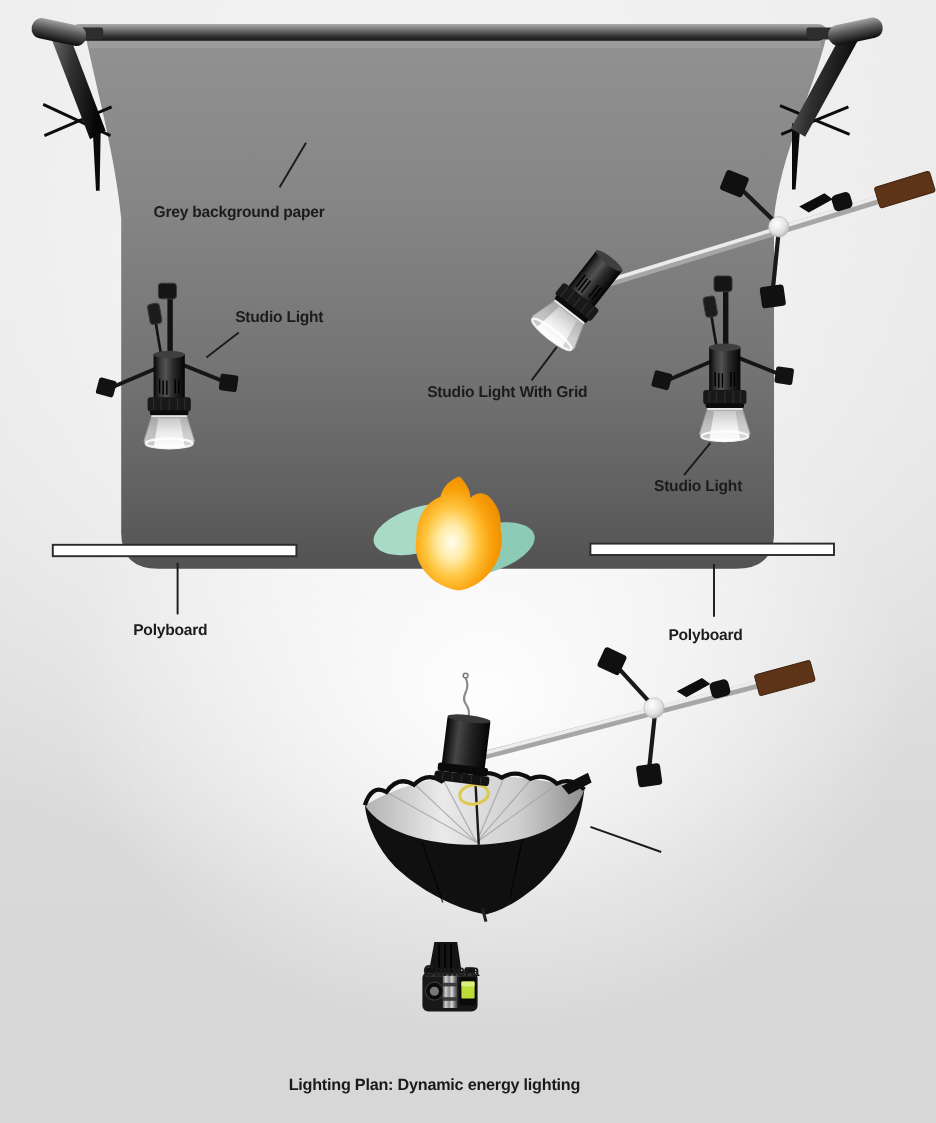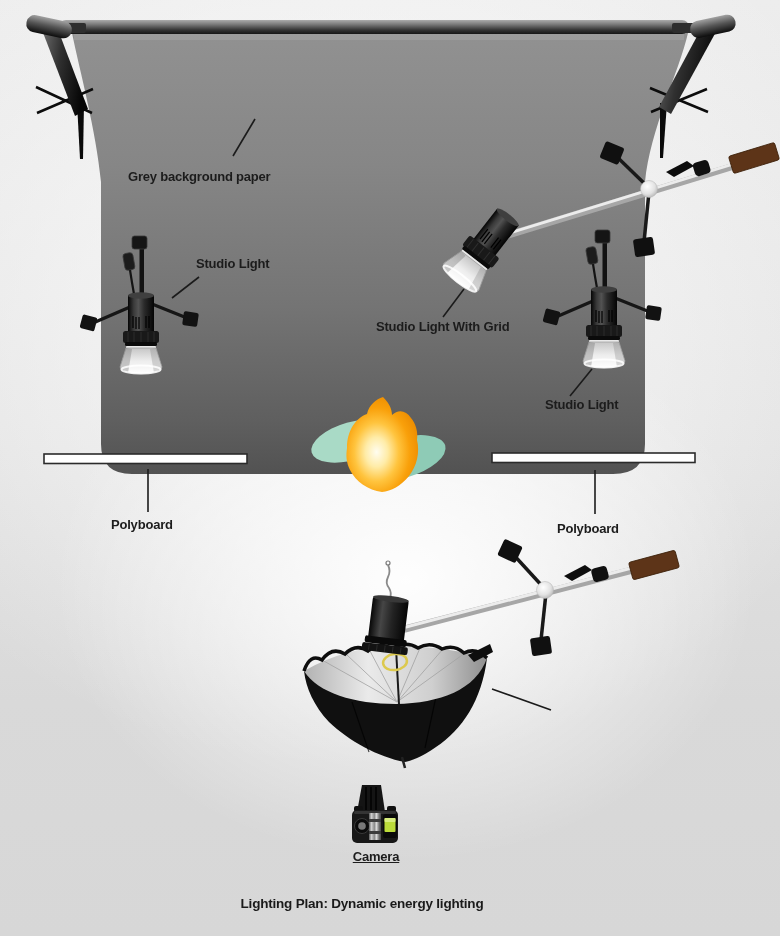--- a/index.html
+++ b/index.html
@@ -283,26 +283,26 @@
     <line x1="148" y1="469" x2="148" y2="512"></line>
     <line x1="595" y1="470" x2="595" y2="514"></line>
     <line x1="492" y1="689" x2="551" y2="710"></line>
   </g>
 </svg>
 
 <div class="lbl" style="left:128px;top:170px;">Grey background paper</div>
 
 <div class="lbl" style="left:196px;top:257px;">Studio Light</div>
 
-<div class="lbl" style="left:376px;top:320px;">Studio Light With Grid</div>
+<div class="lbl" style="left:356px;top:320px;">Studio Light With Grid</div>
 
 <div class="lbl" style="left:545px;top:398px;">Studio Light</div>
 
 <div class="lbl" style="left:111px;top:518px;">Polyboard</div>
 
 <div class="lbl" style="left:557px;top:522px;">Polyboard</div>
 
 
-<div class="lbl center" style="left:326px;top:850px;width:100px;text-decoration:underline;">Camera</div>
+<div class="lbl center" style="left:326px;top:802px;width:100px;">Camera</div>
 
 <div class="title">Lighting Plan: Dynamic energy lighting</div>
 
 </div>
 
 </body></html>

